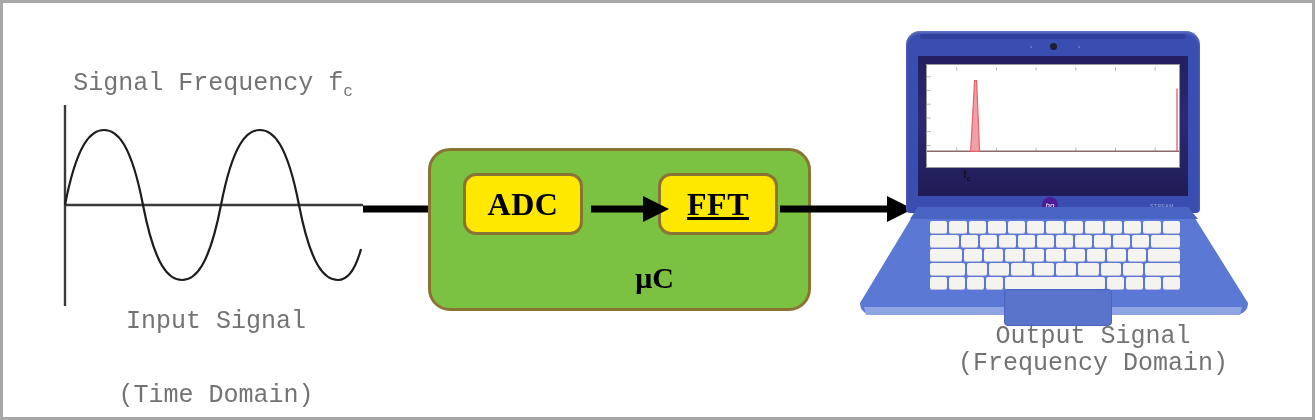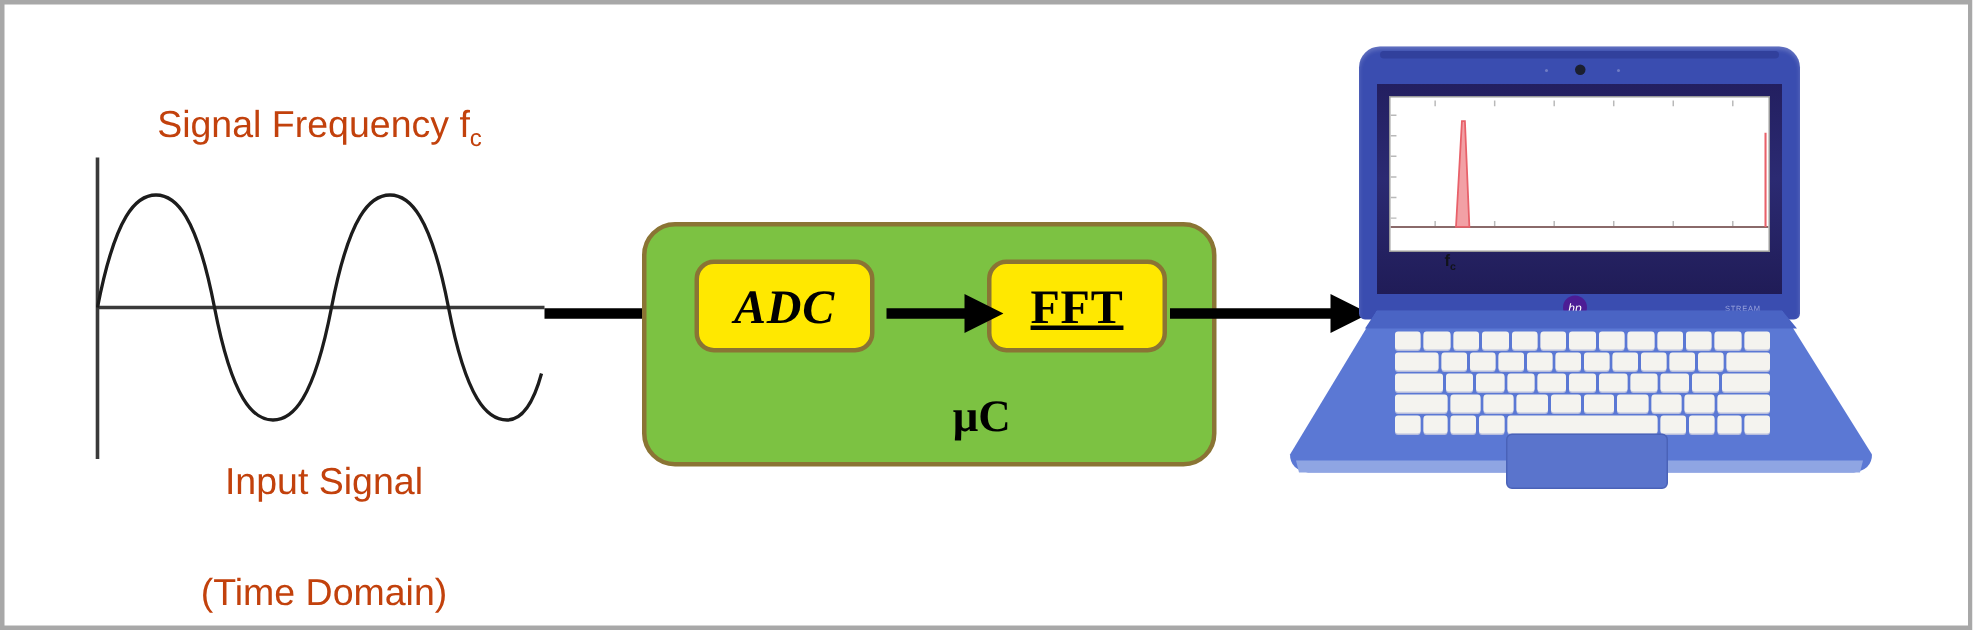--- a/index.html
+++ b/index.html
@@ -14,22 +14,22 @@
     background: #ffffff;
     border: 3px solid #a8a8a8;
     box-sizing: border-box;
     overflow: hidden;
     font-family: "Liberation Serif", "DejaVu Serif", serif;
   }
 
   
   .serif-label {
     position: absolute;
-    color: #c2410c;
-    font-family: Liberation Sans, sans-serif;
+    color: #737373;
+    font-family: Liberation Mono, monospace;
     text-align: center;
     white-space: nowrap;
     line-height: 1.08;
   }
 
   
   #input-section {
     position: absolute;
     left: 40px;
     top: 55px;
@@ -90,21 +90,21 @@
     box-sizing: border-box;
     display: flex;
     align-items: center;
     justify-content: center;
     font-family: "Liberation Serif", "DejaVu Serif", serif;
     font-weight: bold;
     font-size: 32px;
     color: #000000;
     letter-spacing: 0.5px;
   }
-  #adc-box { left: 32px; font-style: italic; }
+  #adc-box { left: 32px; }
   #fft-box { left: 227px; text-decoration: underline; }
   #uc-label {
     position: absolute;
     left: 0;
     top: 110px;
     width: 383px;
     text-align: center;
     font-family: "Liberation Serif", "DejaVu Serif", serif;
     font-weight: bold;
     font-size: 30px;
@@ -417,14 +417,18 @@
           <div class="key"></div>
           <div class="key"></div>
           <div class="key"></div>
           <div class="key"></div>
       </div>
     </div>
 
     <div id="trackpad"></div>
   </div>
 
+  <div class="serif-label" id="output-caption">
+    <span>Output Signal</span>
+    <span class="l2">(Frequency Domain)</span>
+  </div>
 
 </div>
 
 </body></html>

